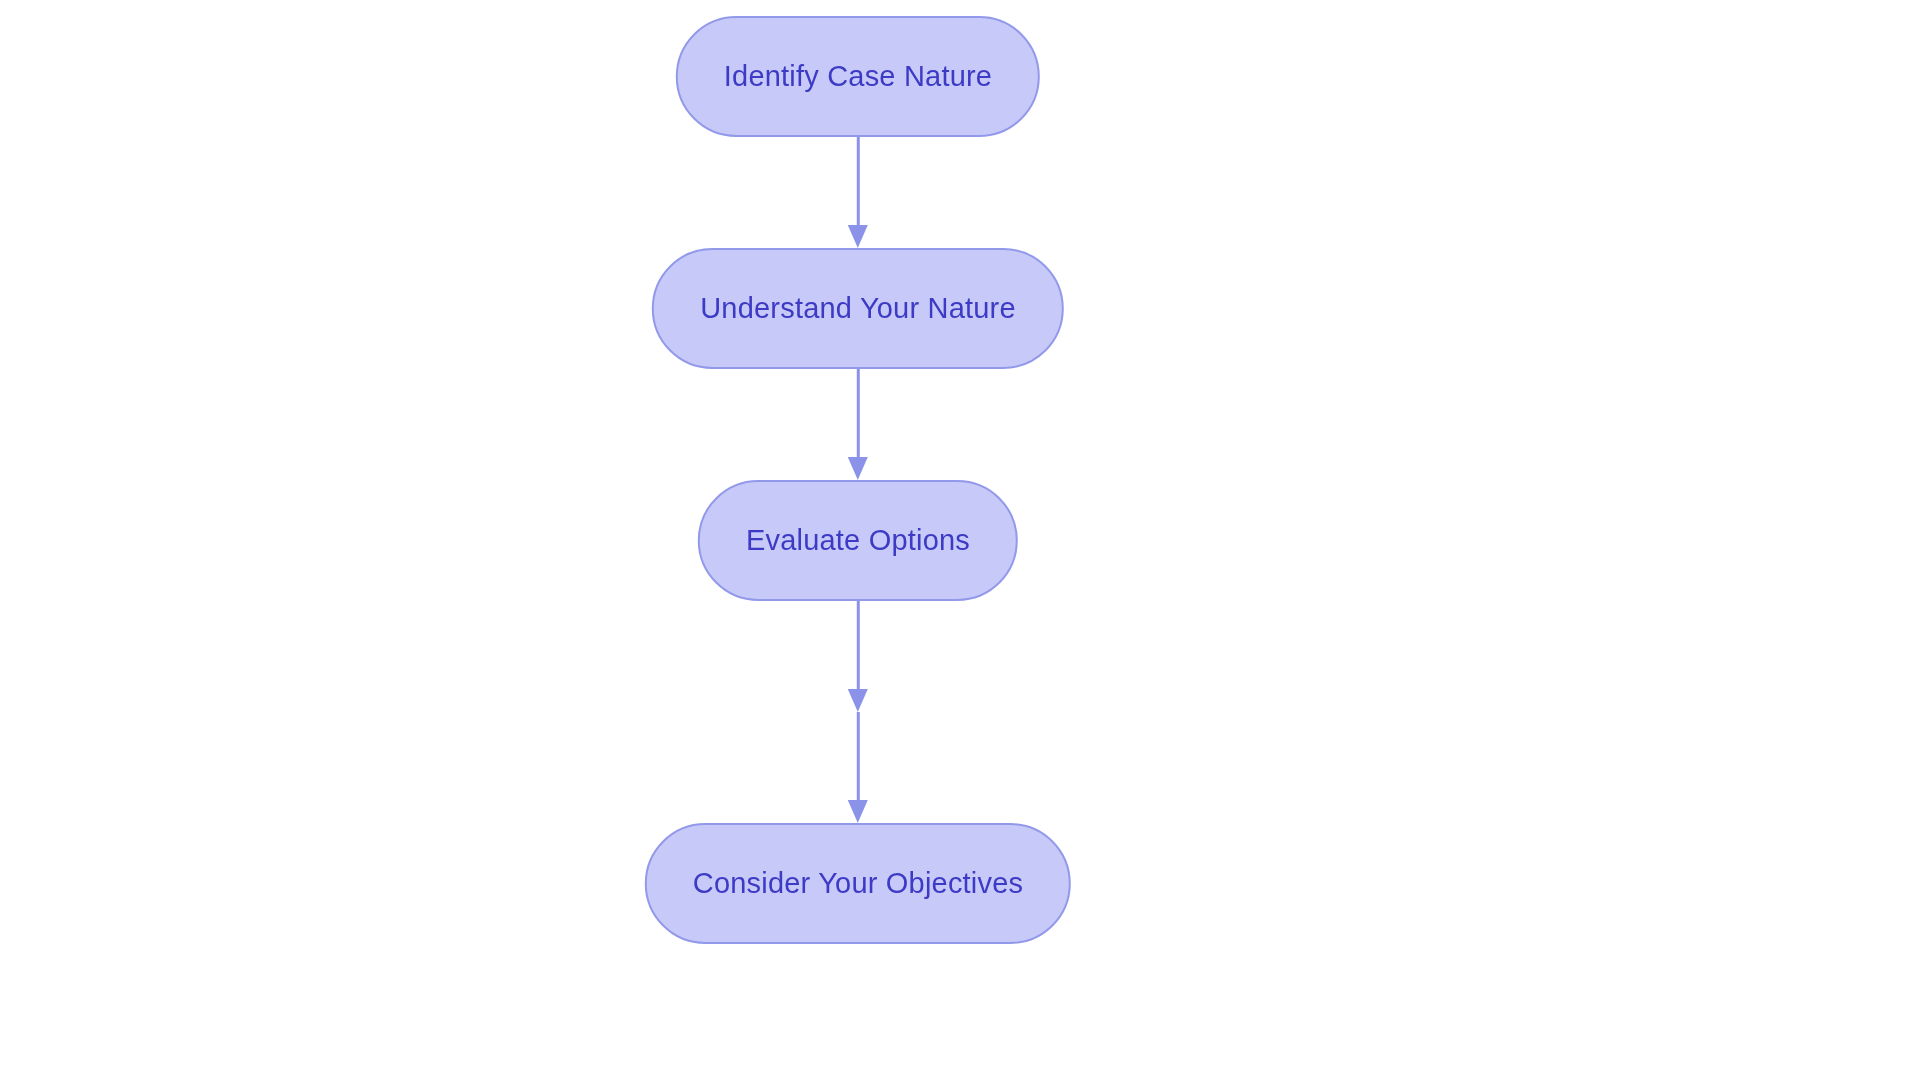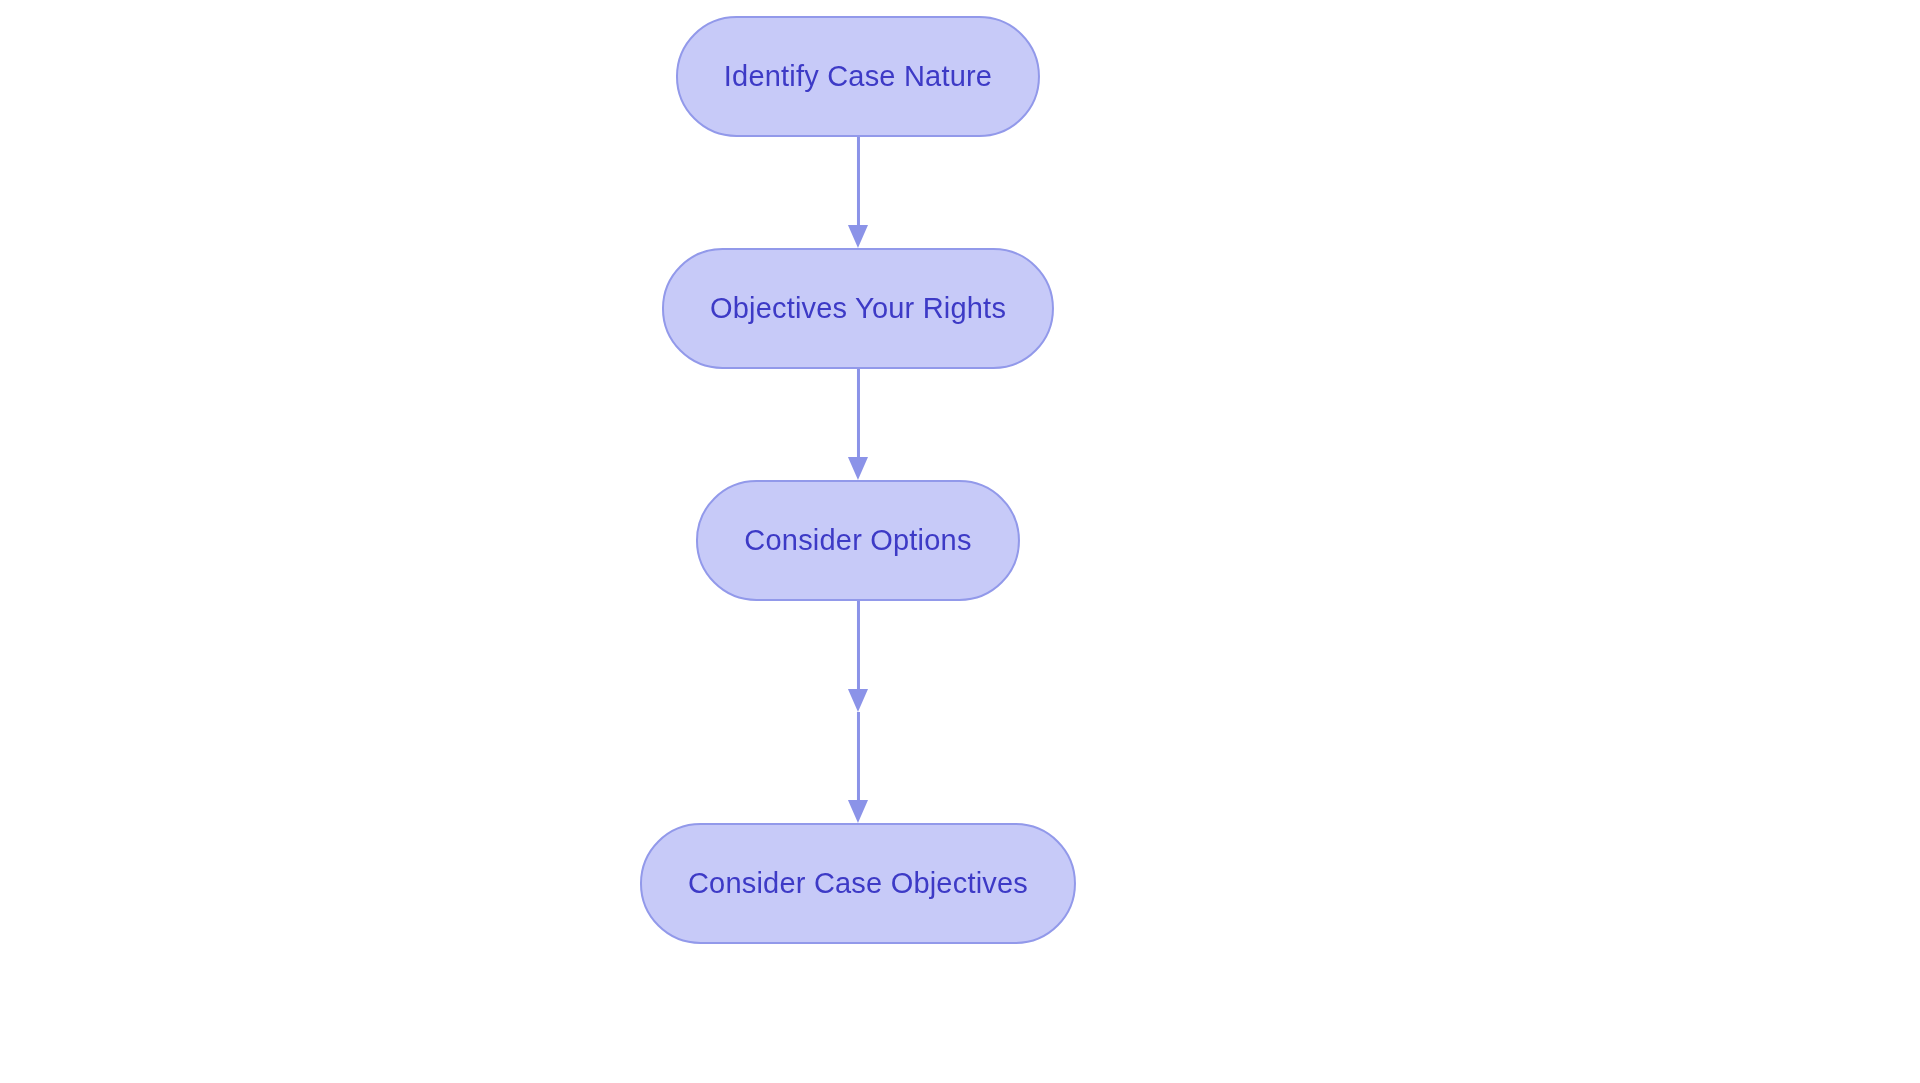--- a/index.html
+++ b/index.html
@@ -73,41 +73,41 @@
     <div class="node">
       <span>Identify Case Nature</span>
     </div>
 
     <div class="arrow">
       <div class="line"></div>
       <div class="head"></div>
     </div>
 
     <div class="node">
-      <span>Objectives Your Rights</span>
+      <span>Understand Your Nature</span>
     </div>
 
     <div class="arrow">
       <div class="line"></div>
       <div class="head"></div>
     </div>
 
     <div class="node">
-      <span>Consider Options</span>
+      <span>Evaluate Options</span>
     </div>
 
     <div class="arrow">
       <div class="line"></div>
       <div class="head"></div>
     </div>
 
 
     <div class="arrow">
       <div class="line"></div>
       <div class="head"></div>
     </div>
 
     <div class="node">
-      <span>Consider Case Objectives</span>
+      <span>Consider Your Objectives</span>
     </div>
 
   </div>
 </div>
 
 </body></html>

